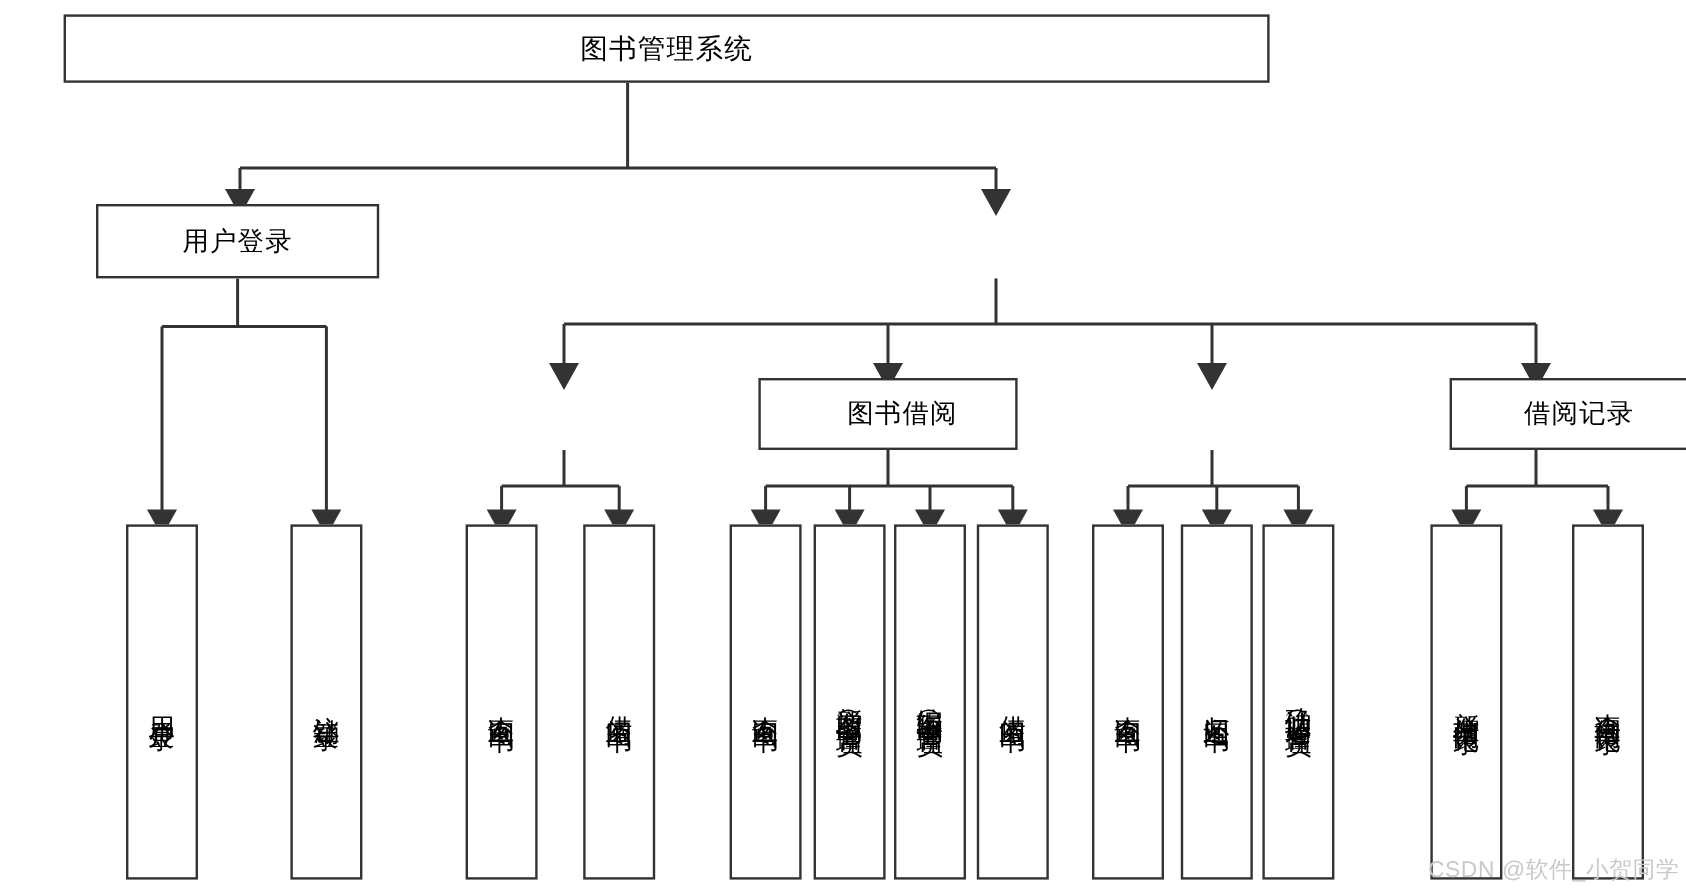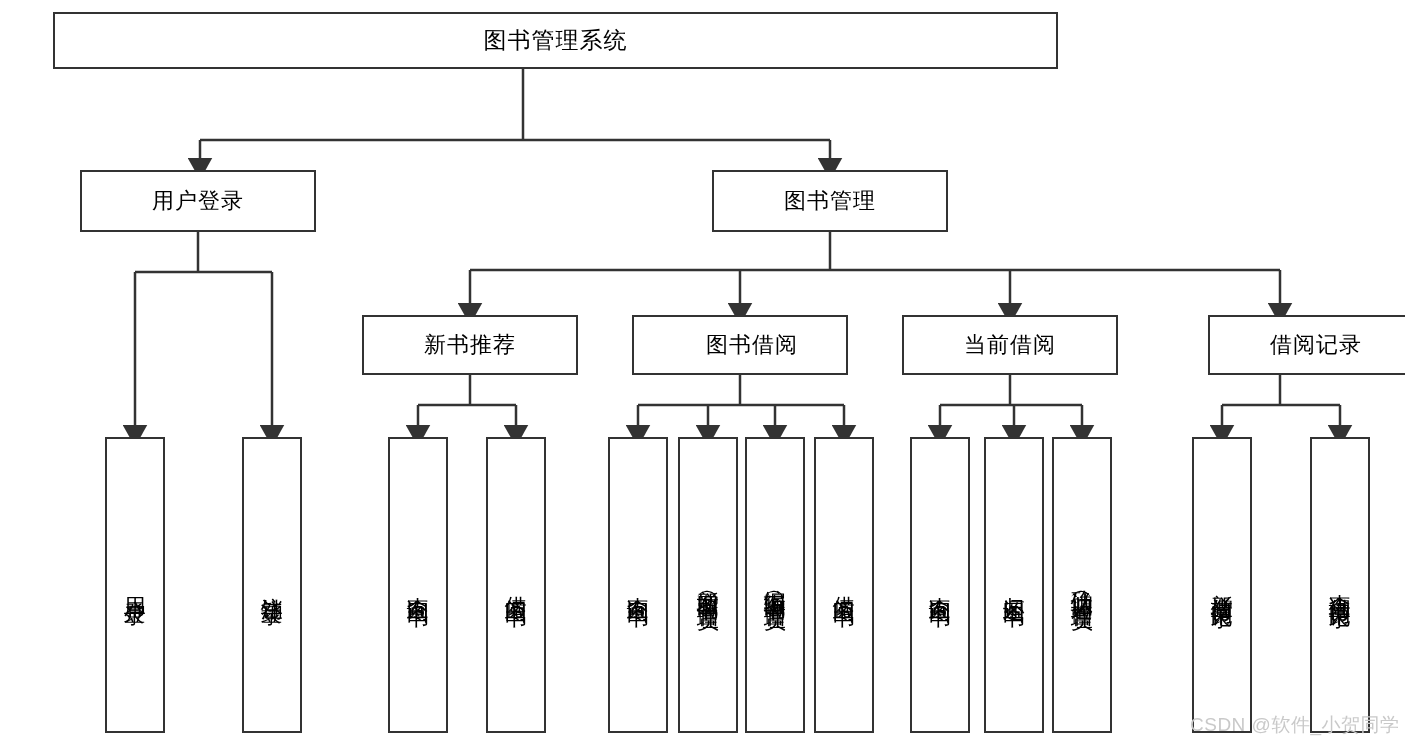--- a/index.html
+++ b/index.html
@@ -124,25 +124,22 @@
       <path d="M1280,375 L1280,405" stroke="#333333" stroke-width="2.5" fill="none"></path>
       <path d="M1222,405 L1340,405" stroke="#333333" stroke-width="2.5" fill="none"></path>
       <path d="M1222,405 L1222,427" stroke="#333333" stroke-width="2.5" fill="none" marker-end="url(#arrow)"></path>
       <path d="M1340,405 L1340,427" stroke="#333333" stroke-width="2.5" fill="none" marker-end="url(#arrow)"></path>
     </g>
   </svg>
 
   <div class="node horiz root" style="left: 20px; top: 12px; width: 1005px; height: 57px; margin-left: 33px;">图书管理系统</div>
 
   <div class="node horiz" style="left: 80px; top: 170px; width: 236px; height: 62px;">用户登录</div>
-  <div class="node horiz" style="left: 712px; top: 170px; width: 236px; height: 62px;">图书管理</div>
 
-  <div class="node horiz" style="left: 362px; top: 315px; width: 216px; height: 60px;">新书推荐</div>
   <div class="node horiz" style="left: 632px; top: 315px; width: 216px; height: 60px; padding-left: 24px;">图书借阅</div>
-  <div class="node horiz" style="left: 902px; top: 315px; width: 216px; height: 60px;">当前借阅</div>
   <div class="node horiz" style="left: 1208px; top: 315px; width: 216px; height: 60px;">借阅记录</div>
 
   <div class="node vert" style="left: 105px; top: 437px; width: 60px; height: 296px;">用户登录</div>
   <div class="node vert" style="left: 242px; top: 437px; width: 60px; height: 296px;">注销登录</div>
   <div class="node vert" style="left: 388px; top: 437px; width: 60px; height: 296px;">查询图书</div>
   <div class="node vert" style="left: 486px; top: 437px; width: 60px; height: 296px;">借阅图书</div>
   <div class="node vert" style="left: 608px; top: 437px; width: 60px; height: 296px;">查询图书</div>
   <div class="node vert" style="left: 678px; top: 437px; width: 60px; height: 296px;">新增图书（管理员）</div>
   <div class="node vert" style="left: 745px; top: 437px; width: 60px; height: 296px;">编辑图书（管理员）</div>
   <div class="node vert" style="left: 814px; top: 437px; width: 60px; height: 296px;">借阅图书</div>

